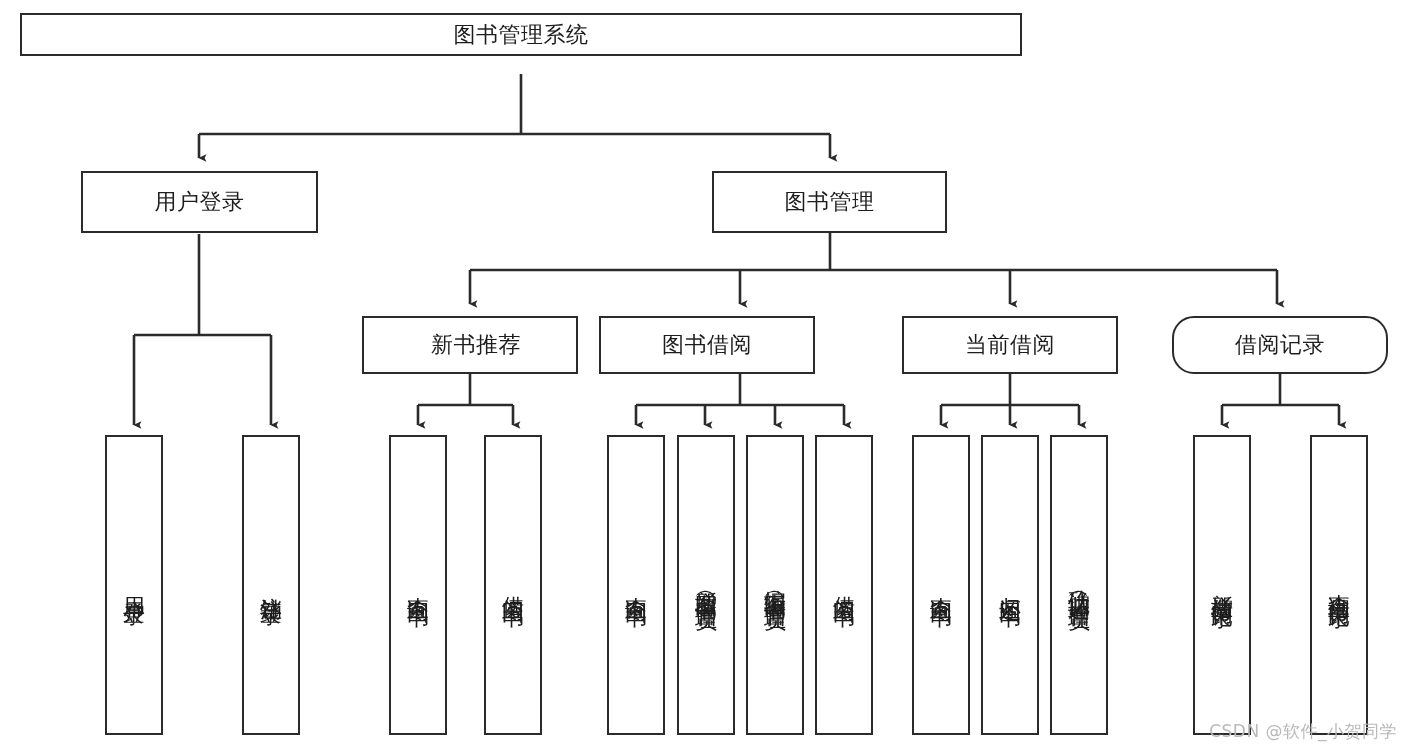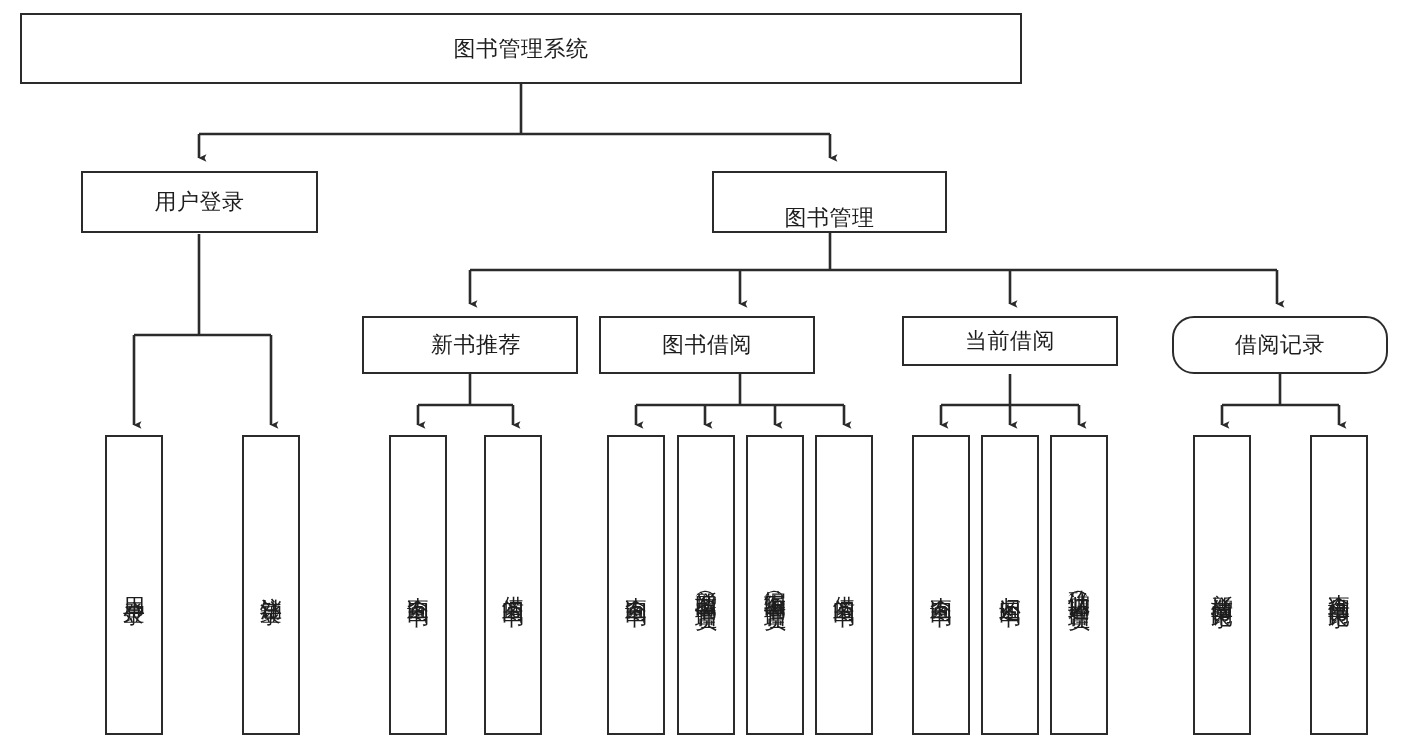--- a/index.html
+++ b/index.html
@@ -119,38 +119,38 @@
       <path d="M 1010 405 L 1010 425" marker-end="url(#arrow)"></path>
       <path d="M 1079 405 L 1079 425" marker-end="url(#arrow)"></path>
 
       <path d="M 1280 374 L 1280 405"></path>
       <path d="M 1222 405 L 1339 405"></path>
       <path d="M 1222 405 L 1222 425" marker-end="url(#arrow)"></path>
       <path d="M 1339 405 L 1339 425" marker-end="url(#arrow)"></path>
     </g>
   </svg>
 
-  <div class="node horizontal" style="left:20px; top:13px; width:1002px; height:71px;">
+  <div class="node horizontal" style="left:20px; top:13px; width:1002px; height:43px;">
     <span class="node-label">图书管理系统</span>
   </div>
 
   <div class="node horizontal" style="left:81px; top:171px; width:237px; height:62px;">
     <span class="node-label">用户登录</span>
   </div>
-  <div class="node horizontal" style="left:712px; top:171px; width:235px; height:62px;align-items:flex-end;">
+  <div class="node horizontal" style="left:712px; top:171px; width:235px; height:62px;">
     <span class="node-label">图书管理</span>
   </div>
 
   <div class="node horizontal" style="left:362px; top:316px; width:216px; height:58px;padding-left:12px;">
     <span class="node-label">新书推荐</span>
   </div>
   <div class="node horizontal" style="left:599px; top:316px; width:216px; height:58px;">
     <span class="node-label">图书借阅</span>
   </div>
-  <div class="node horizontal" style="left:902px; top:316px; width:216px; height:50px;">
+  <div class="node horizontal" style="left:902px; top:316px; width:216px; height:58px;">
     <span class="node-label">当前借阅</span>
   </div>
   <div class="node horizontal" style="left:1172px; top:316px; width:216px; height:58px;border-radius:22px;">
     <span class="node-label">借阅记录</span>
   </div>
 
   <div class="node vertical" style="left:105px; top:435px; width:58px; height:300px;">
     <span class="node-label">用户登录</span>
   </div>
   <div class="node vertical" style="left:242px; top:435px; width:58px; height:300px;">
@@ -187,14 +187,15 @@
     <span class="node-label">确认归还（管理员）</span>
   </div>
 
   <div class="node vertical" style="left:1193px; top:435px; width:58px; height:300px;">
     <span class="node-label">新增借阅记录</span>
   </div>
   <div class="node vertical" style="left:1310px; top:435px; width:58px; height:300px;">
     <span class="node-label">查询借阅记录</span>
   </div>
 
+  <div id="watermark">CSDN @软件_小贺同学</div>
 
 </div>
 
 </body></html>

